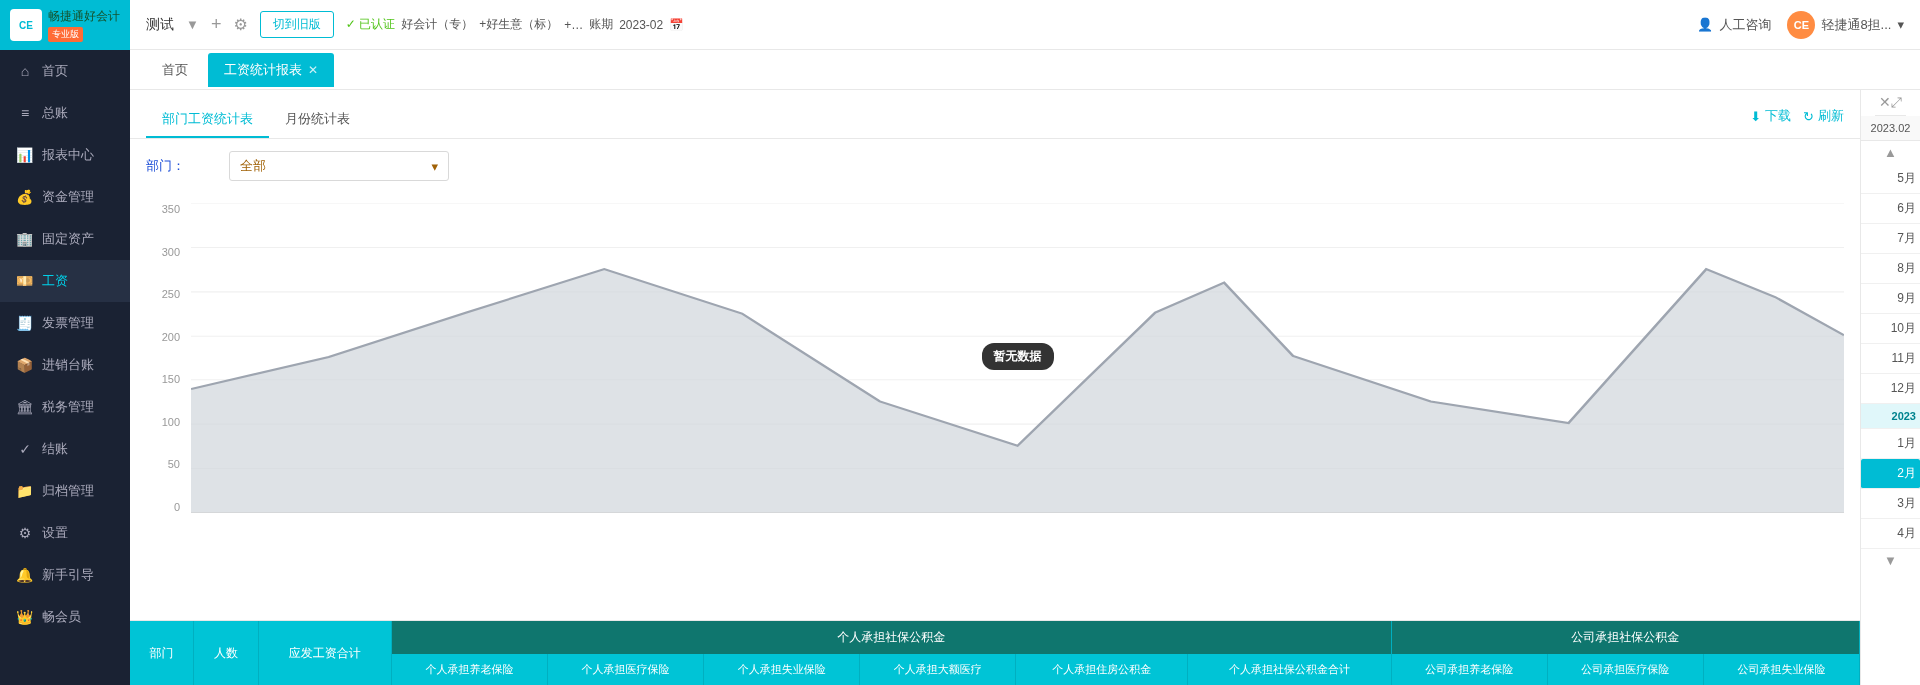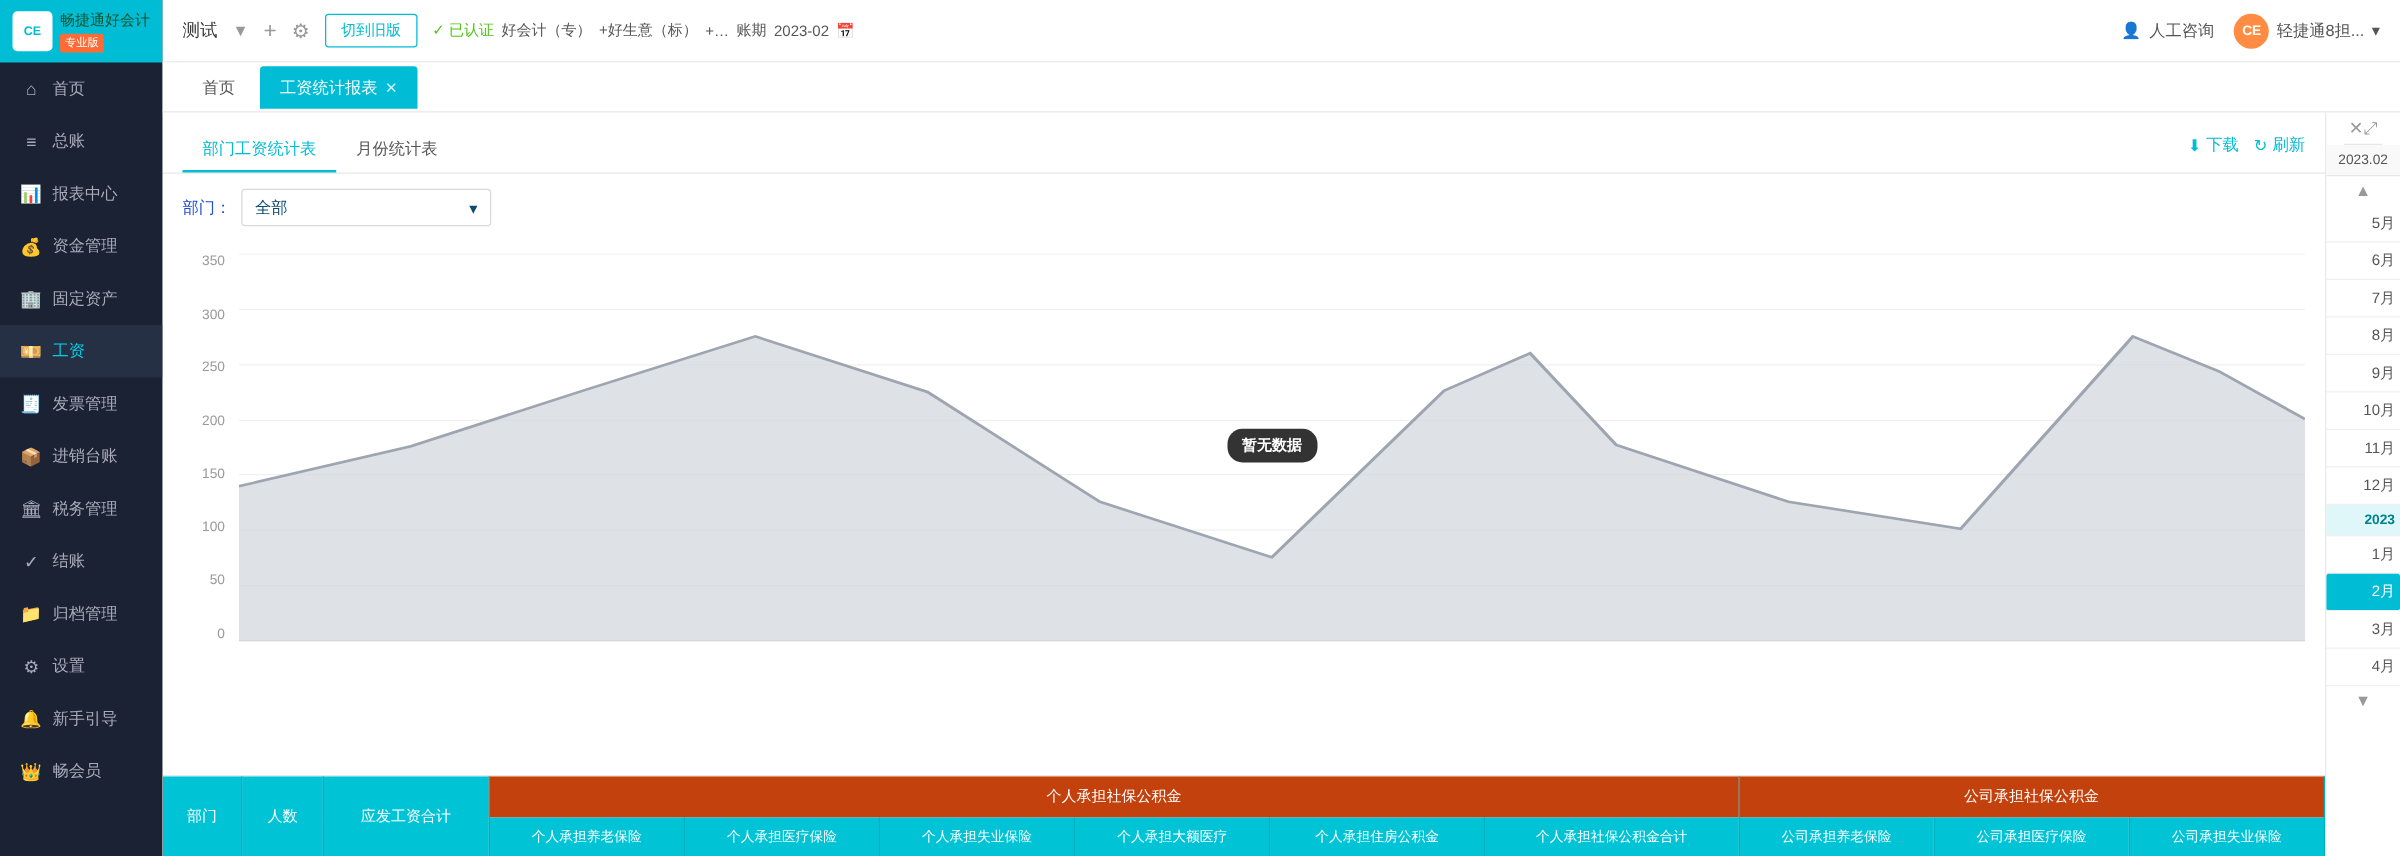--- a/index.html
+++ b/index.html
@@ -155,31 +155,32 @@
     
     .filter-bar {
       padding: 12px 16px;
       display: flex;
       align-items: center;
       gap: 8px;
       flex-shrink: 0;
     }
     .filter-label { color: #1d4ed8; font-size: 13px; }
     .filter-select {
-      width: 200px;
+      width: 220px;
       border: 1px solid #d9d9d9;
       border-radius: 3px;
       padding: 5px 10px;
       font-size: 13px;
-      color: #0c4a6e;
+      color: #a16207;
       display: flex;
       align-items: center;
       justify-content: space-between;
       cursor: pointer;
       background: white;
+      margin-left: 36px;
     }
 
     
     .chart-area {
       flex: 1;
       padding: 10px 16px 10px 16px;
       position: relative;
       overflow: hidden;
     }
 
@@ -224,21 +225,21 @@
     .data-table th {
       background: #00c4d6;
       color: white;
       padding: 8px 10px;
       text-align: center;
       white-space: nowrap;
       border-right: 1px solid #00afc0;
       font-weight: normal;
     }
     .data-table th.group-header {
-      background: #c2410c;
+      background: #0f766e;
     }
     .data-table .sub-header th {
       background: #00c4d6;
       font-size: 11px;
     }
 
     
     .right-panel {
       width: 60px;
       background: white;

